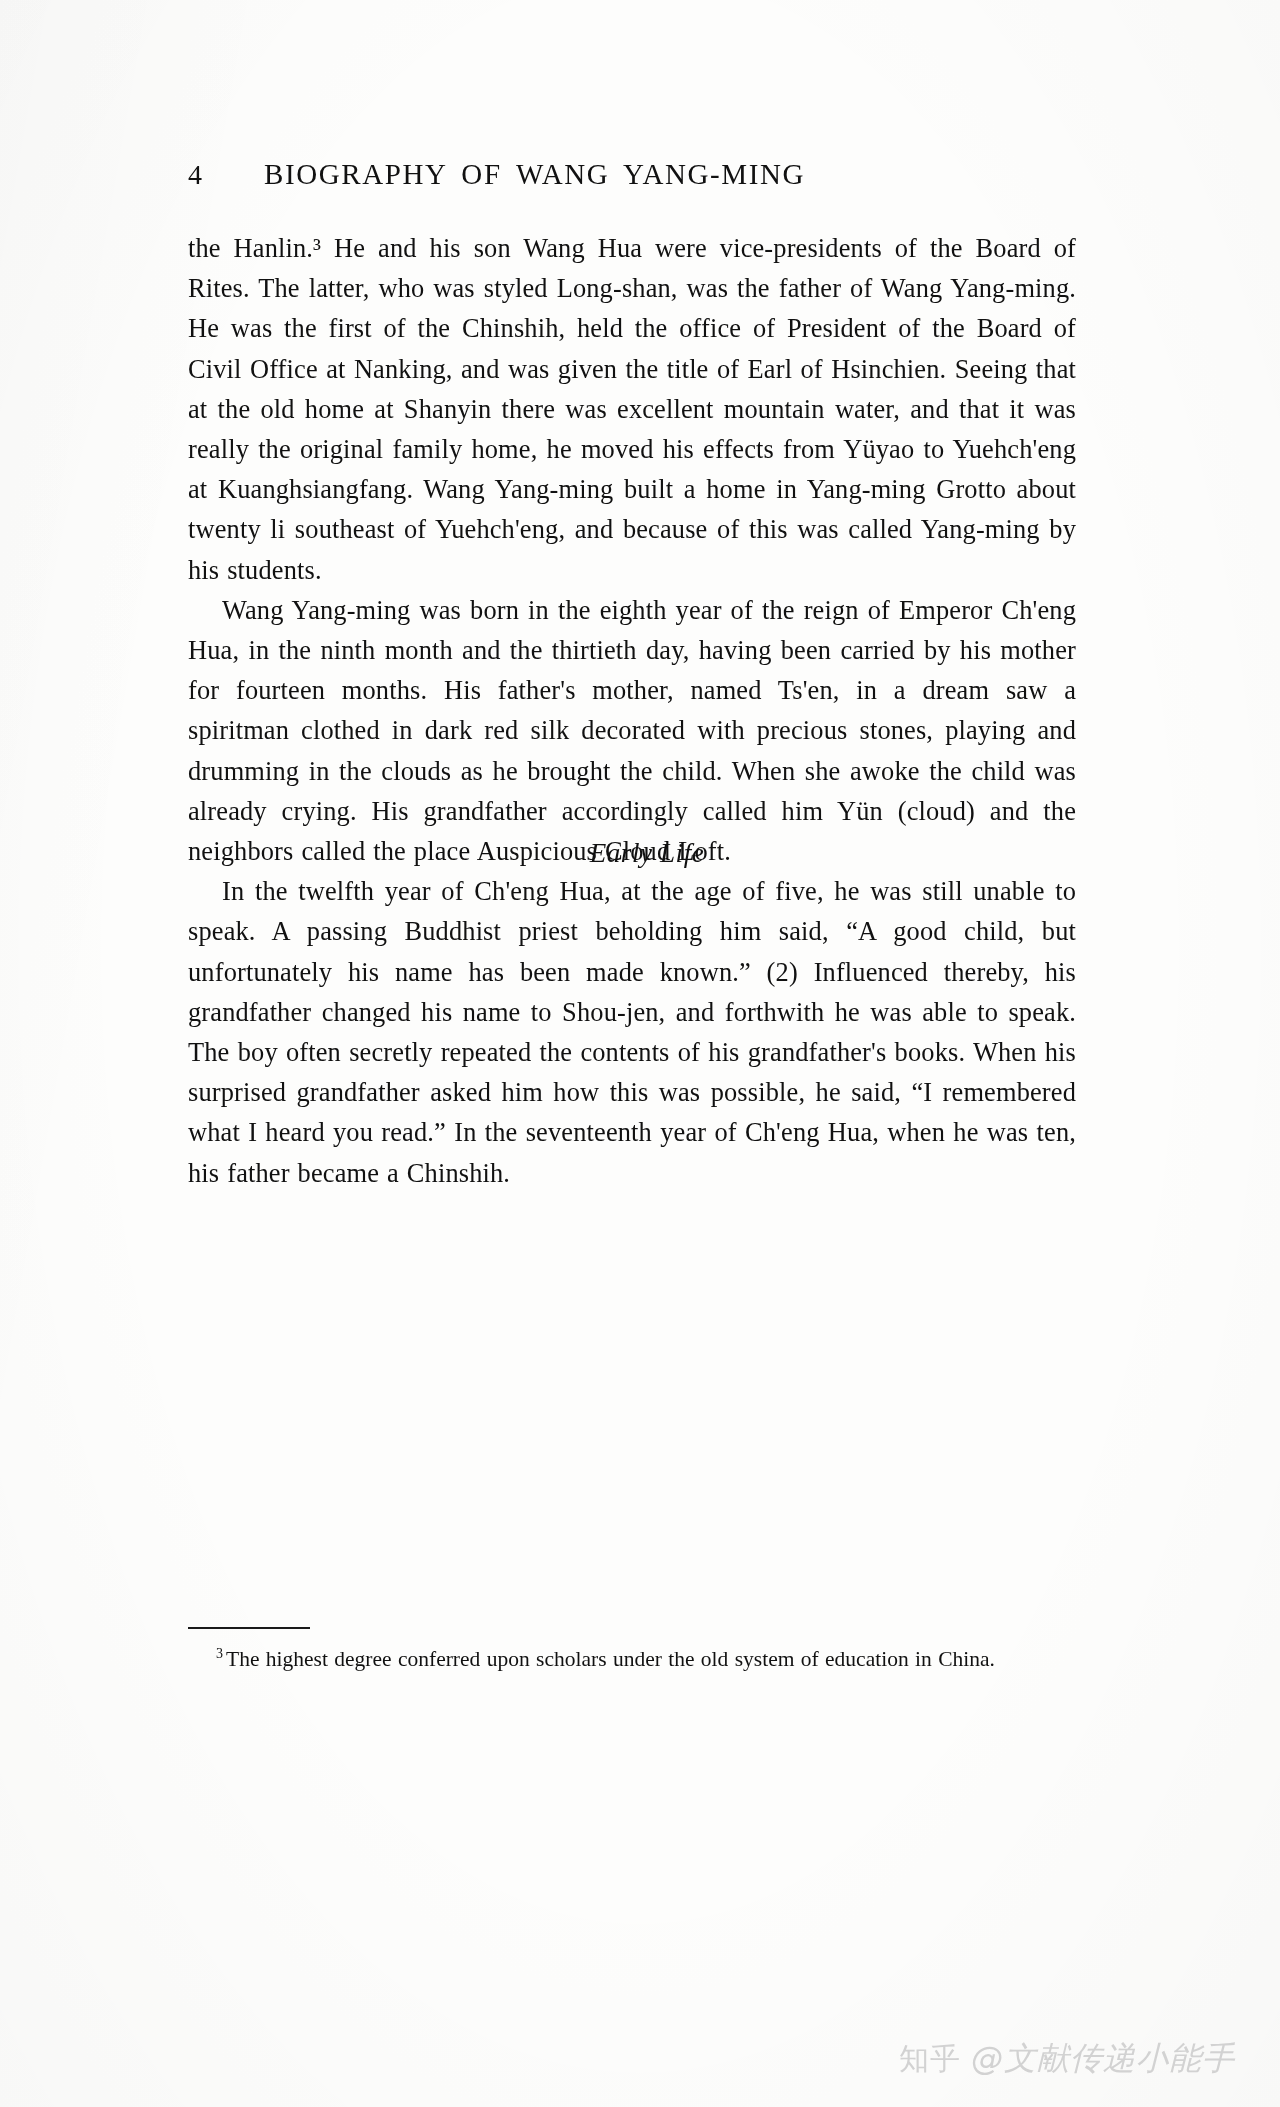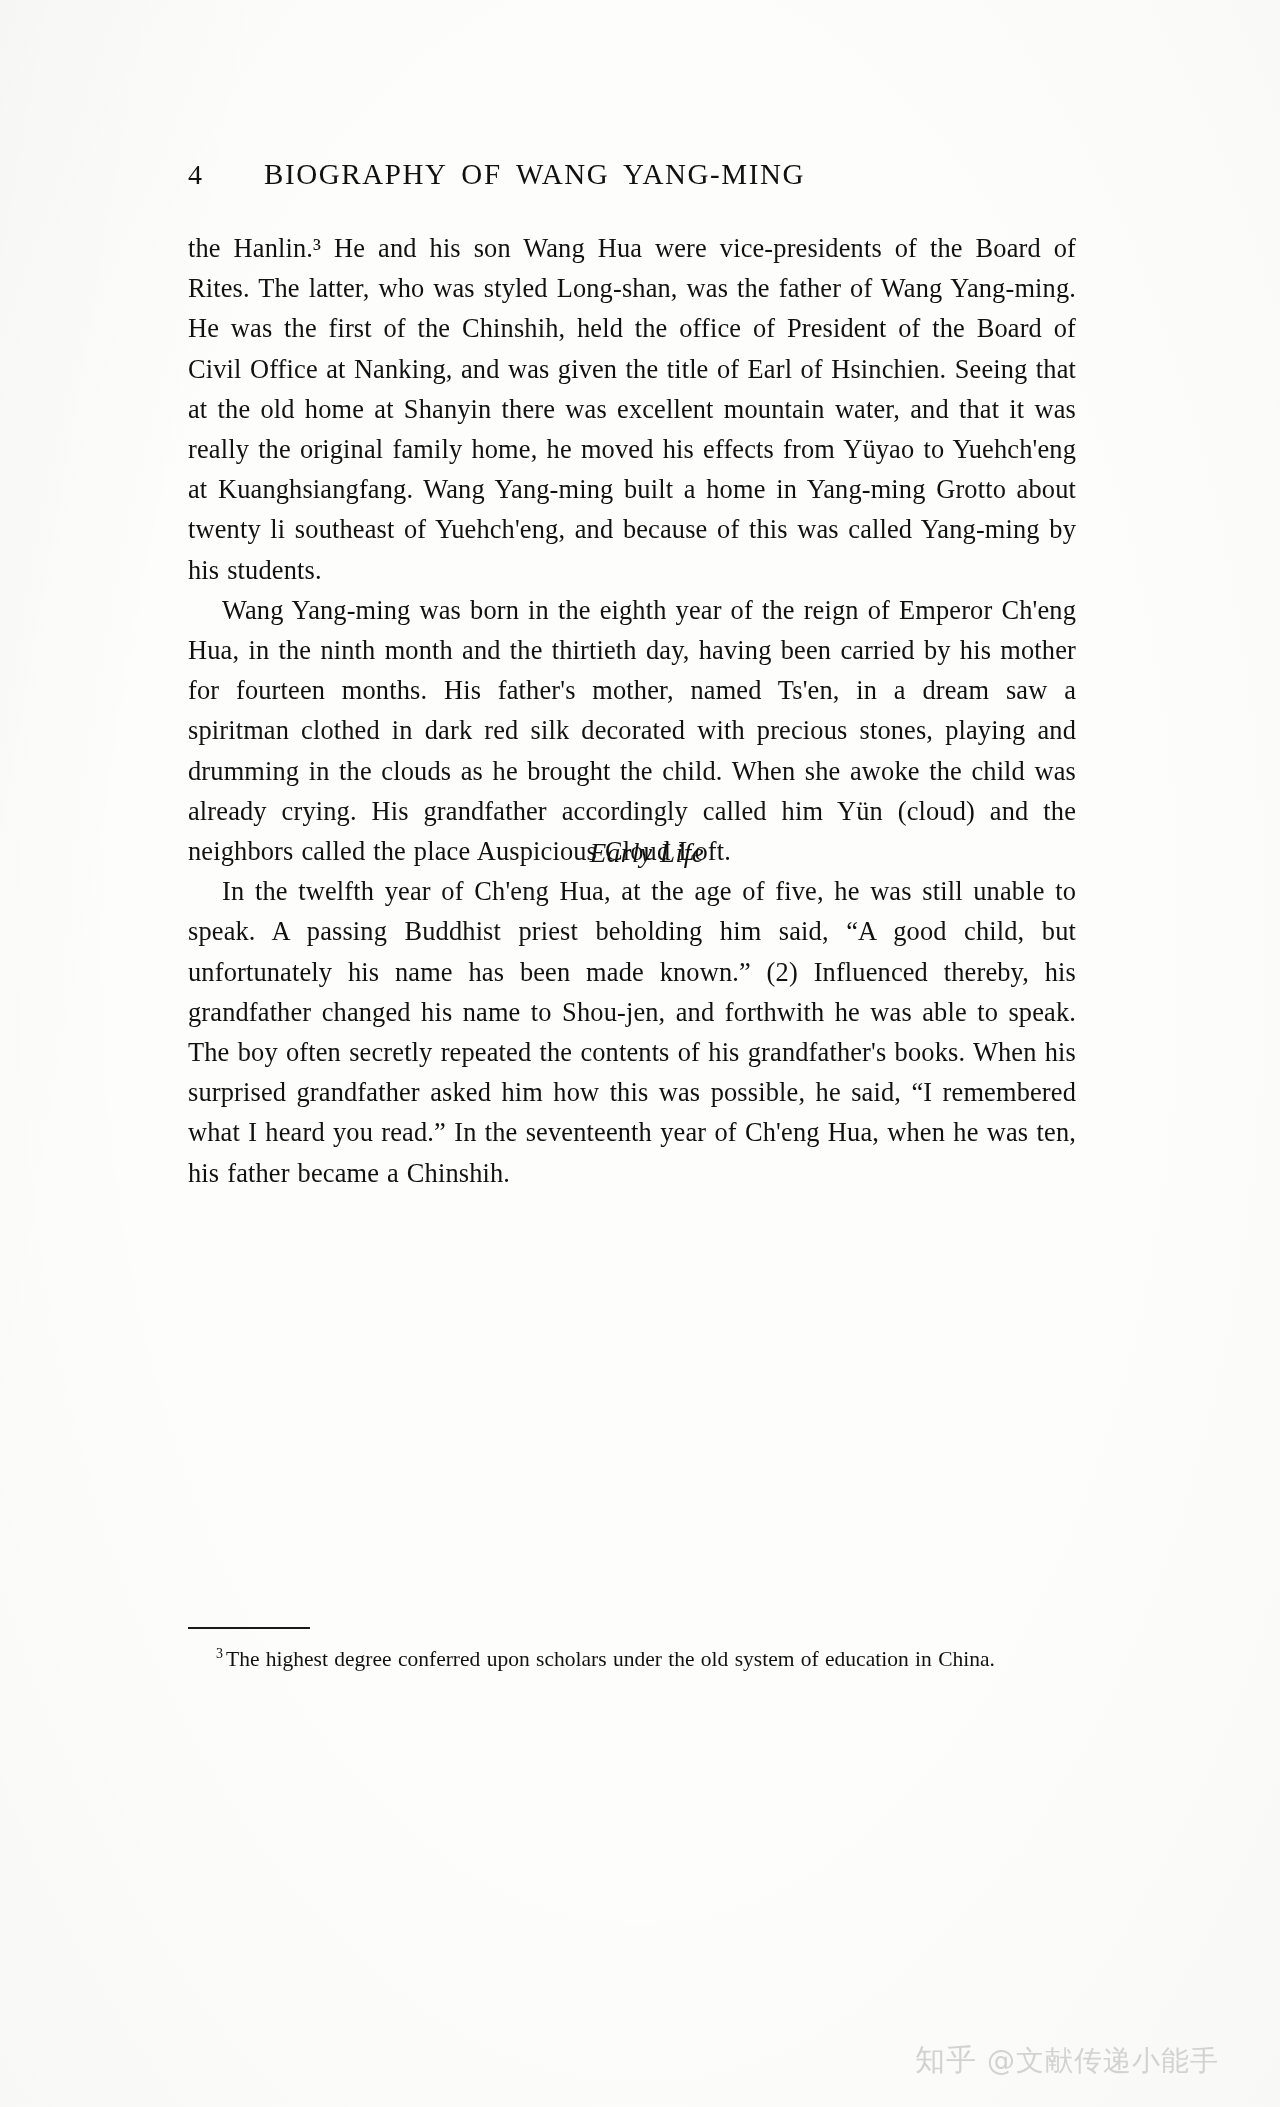--- a/index.html
+++ b/index.html
@@ -121,35 +121,35 @@
   #footnote-text .fn-marker {
     font-size: 14px;
     vertical-align: super;
     padding-left: 28px;
     padding-right: 3px;
   }
 
   
   #watermark {
     position: absolute;
-    right: 61px;
+    right: 45px;
     bottom: 26px;
     display: flex;
     align-items: center;
     gap: 10px;
     color: #d2d2d2;
     font-family: "DejaVu Sans", "Liberation Sans", sans-serif;
     font-size: 29px;
     letter-spacing: 1px;
     white-space: nowrap;
     z-index: 6;
     user-select: none;
   }
   #watermark .wm-logo { font-size: 30px; }
-  #watermark .wm-handle { font-size: 28px; }
+  #watermark .wm-handle { font-size: 32px; font-style: italic; }
 </style>
 </head>
 <body>
 
 <div id="page" style="background: rgb(253, 253, 252); color: rgb(17, 17, 17);">
 
   <div class="text-block" id="running-head">
     <span class="folio">4</span>
     <span class="head-title">BIOGRAPHY OF WANG YANG-MING</span>
   </div>

